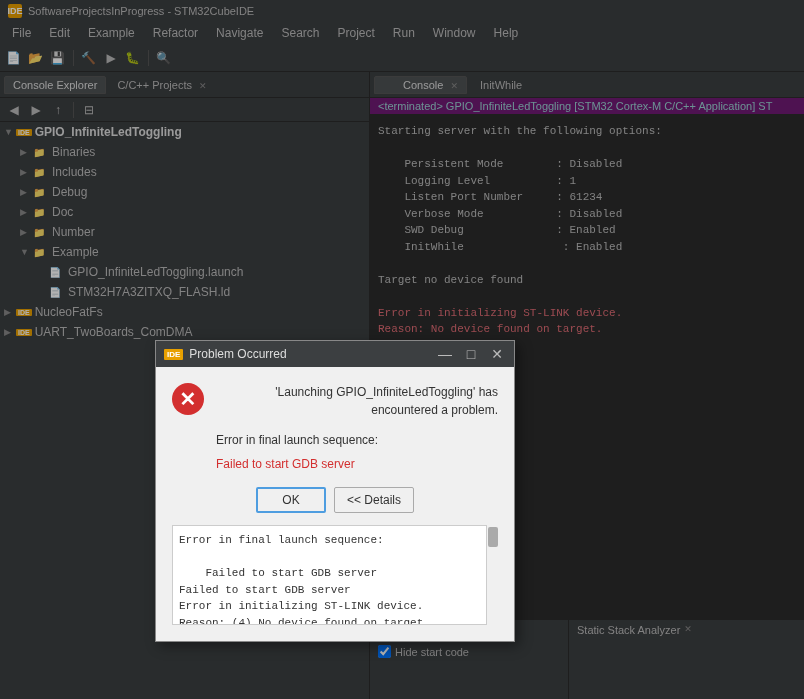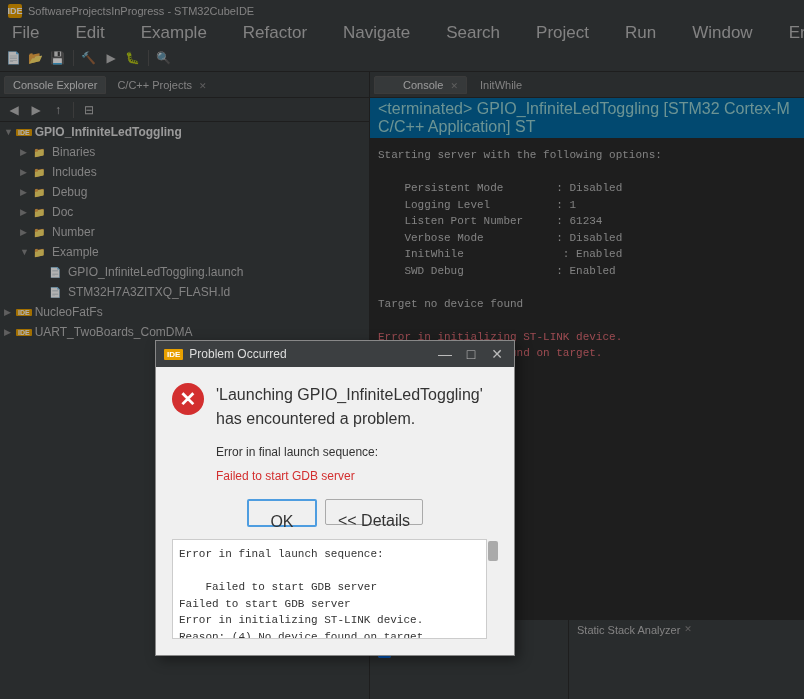--- a/index.html
+++ b/index.html
@@ -38,22 +38,22 @@
     }
 
     
     .menu-bar {
       background: #3c3f41;
       color: #bbb;
       height: 22px;
       display: flex;
       align-items: center;
       padding: 0 4px;
-      font-size: 17px;
-      gap: 20px;
+      font-size: 12px;
+      gap: 2px;
     }
     .menu-item {
       padding: 2px 8px;
       cursor: pointer;
       border-radius: 2px;
     }
 
     
     .toolbar {
       background: #3c3f41;
@@ -212,23 +212,23 @@
       border: 1px solid transparent;
     }
     .console-tab.active {
       background: #4e5254;
       border-color: #555;
       color: #ddd;
       padding-left: 28px;
     }
 
     .console-header {
-      background: #0369a1;
+      background: #701a75;
       color: #9bd3d3;
-      font-size: 16px;
+      font-size: 11px;
       padding: 2px 8px;
       border-bottom: 1px solid #2b2b2b;
     }
 
     .console-content {
       flex: 1;
       padding: 8px;
       font-family: 'Courier New', monospace;
       font-size: 11px;
       color: #bbb;
@@ -345,23 +345,24 @@
       background: #d32f2f;
       color: white;
       font-size: 20px;
       font-weight: bold;
       display: flex;
       align-items: center;
       justify-content: center;
       flex-shrink: 0;
     }
     .dialog-message {
-      font-size: 16px;
+      font-size: 12px;
       color: #333;
       line-height: 1.5;
+      text-align: right;
     }
     .dialog-details {
       font-size: 12px;
       color: #333;
       padding-left: 44px;
       margin-bottom: 8px;
       line-height: 1.5;
     }
     .dialog-error-msg {
       font-size: 12px;
@@ -372,25 +373,25 @@
 
     .dialog-buttons {
       display: flex;
       justify-content: center;
       gap: 8px;
       margin-bottom: 12px;
     }
     .dialog-btn {
       min-width: 70px;
       height: 26px;
-      padding: 12px 12px;
+      padding: 2px 12px;
       background: #f0f0f0;
       border: 1px solid #aaa;
       cursor: pointer;
-      font-size: 16px;
+      font-size: 12px;
       color: #333;
       border-radius: 2px;
     }
     .dialog-btn.primary {
       border: 2px solid #4e9de0;
     }
 
     .dialog-log {
       background: white;
       border: 1px solid #ccc;
@@ -431,21 +432,21 @@
 <div class="menu-bar">
   <span class="menu-item">File</span>
   <span class="menu-item">Edit</span>
   <span class="menu-item">Example</span>
   <span class="menu-item">Refactor</span>
   <span class="menu-item">Navigate</span>
   <span class="menu-item">Search</span>
   <span class="menu-item">Project</span>
   <span class="menu-item">Run</span>
   <span class="menu-item">Window</span>
-  <span class="menu-item">Error</span>
+  <span class="menu-item">Help</span>
 </div>
 
 <div class="toolbar">
   <button class="toolbar-btn">📄</button>
   <button class="toolbar-btn">📂</button>
   <button class="toolbar-btn">💾</button>
   <div class="toolbar-sep"></div>
   <button class="toolbar-btn">🔨</button>
   <button class="toolbar-btn">▶</button>
   <button class="toolbar-btn">🐛</button>
@@ -555,22 +556,22 @@
     <div class="console-header">
       <span>&lt;terminated&gt; GPIO_InfiniteLedToggling [STM32 Cortex-M C/C++ Application] ST</span>
     </div>
     <div class="console-content">
       <div>Starting server with the following options:</div>
       <div>&nbsp;</div>
       <div>&nbsp;&nbsp;&nbsp;&nbsp;Persistent Mode&nbsp;&nbsp;&nbsp;&nbsp;&nbsp;&nbsp;&nbsp;&nbsp;: Disabled</div>
       <div>&nbsp;&nbsp;&nbsp;&nbsp;Logging Level&nbsp;&nbsp;&nbsp;&nbsp;&nbsp;&nbsp;&nbsp;&nbsp;&nbsp;&nbsp;: 1</div>
       <div>&nbsp;&nbsp;&nbsp;&nbsp;Listen Port Number&nbsp;&nbsp;&nbsp;&nbsp;&nbsp;: 61234</div>
       <div>&nbsp;&nbsp;&nbsp;&nbsp;Verbose Mode&nbsp;&nbsp;&nbsp;&nbsp;&nbsp;&nbsp;&nbsp;&nbsp;&nbsp;&nbsp;&nbsp;: Disabled</div>
+      <div>&nbsp;&nbsp;&nbsp;&nbsp;SWD Debug&nbsp;&nbsp;&nbsp;&nbsp;&nbsp;&nbsp;&nbsp;&nbsp;&nbsp;&nbsp;&nbsp;&nbsp;&nbsp;&nbsp;: Enabled</div>
       <div>&nbsp;&nbsp;&nbsp;&nbsp;InitWhile&nbsp;&nbsp;&nbsp;&nbsp;&nbsp;&nbsp;&nbsp;&nbsp;&nbsp;&nbsp;&nbsp;&nbsp;&nbsp;&nbsp;&nbsp;: Enabled</div>
-      <div>&nbsp;&nbsp;&nbsp;&nbsp;SWD Debug&nbsp;&nbsp;&nbsp;&nbsp;&nbsp;&nbsp;&nbsp;&nbsp;&nbsp;&nbsp;&nbsp;&nbsp;&nbsp;&nbsp;: Enabled</div>
       <div>&nbsp;</div>
       <div>Target no device found</div>
       <div>&nbsp;</div>
       <div class="console-error">Error in initializing ST-LINK device.</div>
       <div class="console-error">Reason: No device found on target.</div>
     </div>
 
     <div class="bottom-panel">
       <div class="bottom-left">
         <div class="bottom-tabs">

